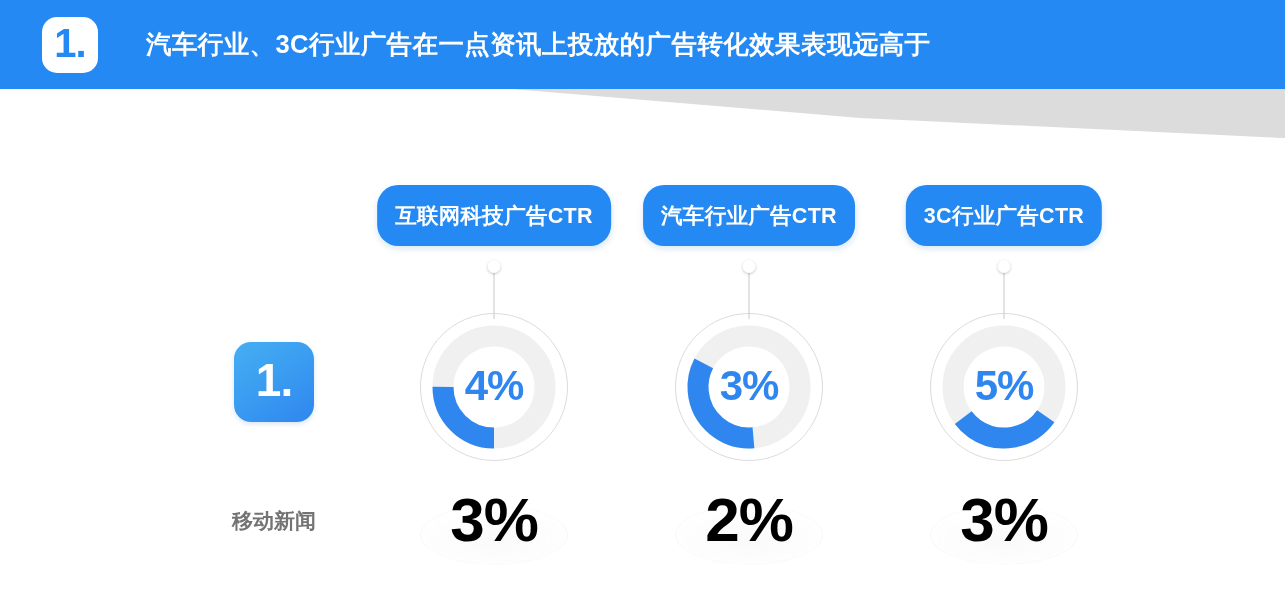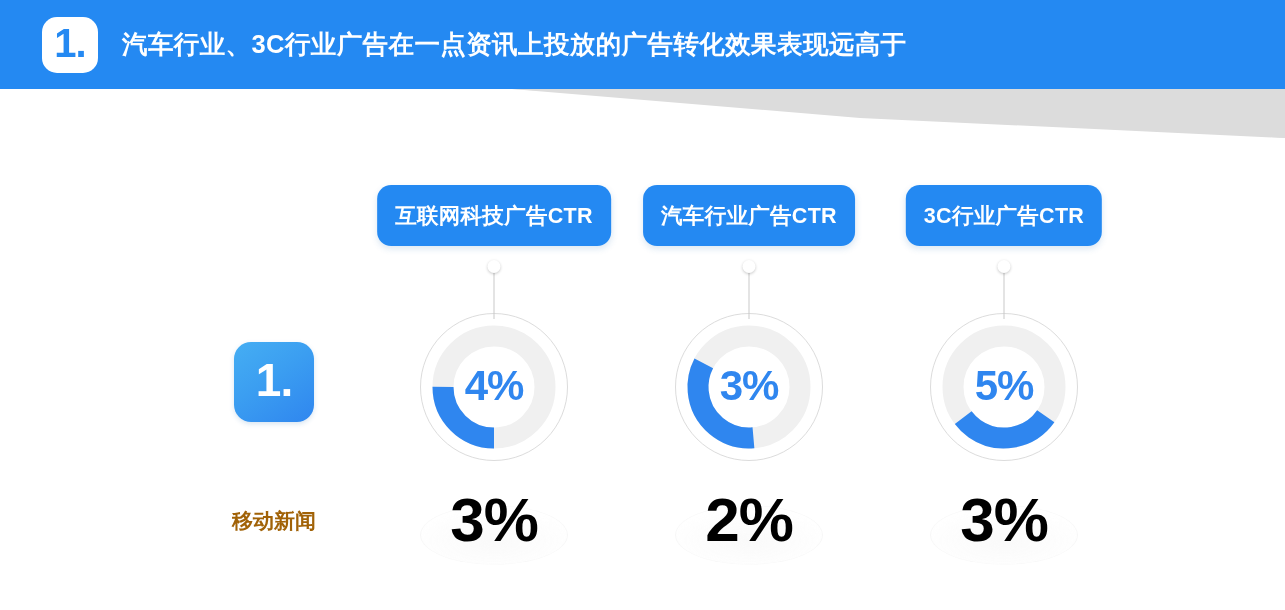--- a/index.html
+++ b/index.html
@@ -46,20 +46,21 @@
     padding-bottom: 3px;
     box-sizing: border-box;
   }
   .header-title {
     color: #ffffff;
     font-size: 25.5px;
     font-weight: bold;
     line-height: 35px;
     letter-spacing: 0.4px;
     max-width: 1010px;
+    margin-left: 24px;
   }
   .header-title .line { display: block; white-space: nowrap; }
 
   
   .ribbon {
     position: absolute;
     left: 0;
     top: 88px;
     width: 1285px;
     height: 56px;
@@ -96,21 +97,21 @@
     padding-bottom: 4px;
     box-sizing: border-box;
     box-shadow: 0 2px 5px rgba(40,110,180,0.18);
   }
   .baseline-label {
     position: absolute;
     left: 174px;
     top: 418px;
     width: 200px;
     text-align: center;
-    color: #a16207;
+    color: #737373;
     font-size: 21px;
     font-weight: bold;
     line-height: 27px;
   }
   .baseline-label .line { display: block; }
 
   
   .col {
     position: absolute;
     top: 0;
@@ -120,21 +121,21 @@
   .col-1 { left: 621px; }
   .col-2 { left: 876px; }
 
   .chip {
     position: absolute;
     top: 96px;
     left: 50%;
     transform: translateX(-50%);
     background: #2489f2;
     color: #ffffff;
-    border-radius: 14px;
+    border-radius: 21px;
     font-size: 21.5px;
     font-weight: bold;
     letter-spacing: 0.3px;
     padding: 16px 18px;
     white-space: nowrap;
     box-sizing: border-box;
     text-align: center;
     box-shadow: 0 3px 6px rgba(40,110,180,0.16);
   }
   .chip-dot {

